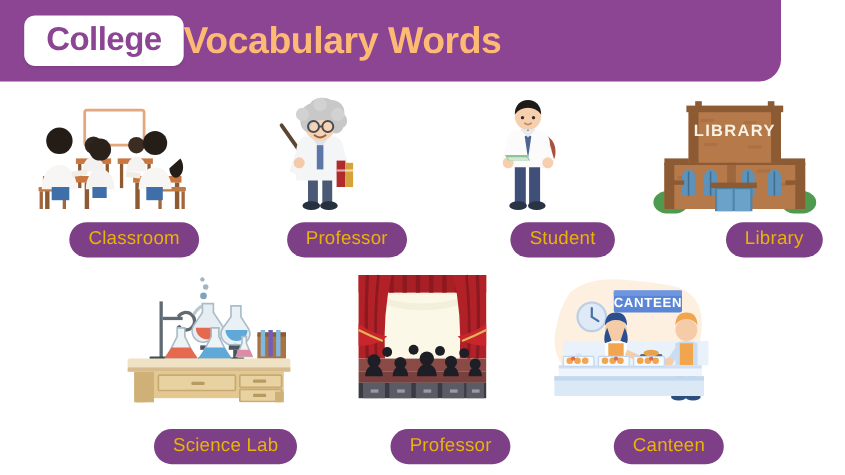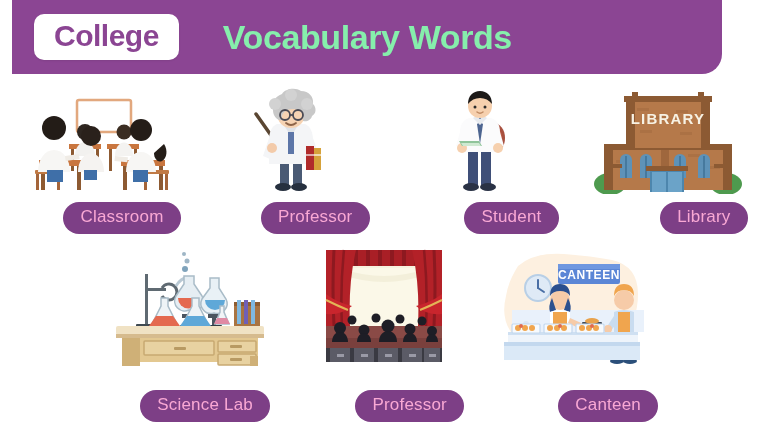--- a/index.html
+++ b/index.html
@@ -6,63 +6,62 @@
   html, body {
     width: 768px; height: 432px;
     background: #ffffff;
     font-family: "Liberation Sans", sans-serif;
     overflow: hidden;
   }
   .page { position: relative; width: 768px; height: 432px; background: #ffffff; }
 
   
   .header {
-    position: absolute; left: 12px; top: 0;
+    position: absolute; left: 0; top: 0;
     width: 710px; height: 74px;
     background: #8b4593;
     border-radius: 0 0 20px 0;
     display: flex; align-items: center;
     padding-left: 22px;
   }
   .badge {
     background: #ffffff;
     border-radius: 10px;
     padding: 7px 20px 9px 20px;
     display: flex; align-items: center; justify-content: center;
     box-shadow: 0 1px 2px rgba(0,0,0,.08);
   }
   .badge-text {
     color: #8b4593;
     font-size: 30px; font-weight: bold;
     letter-spacing: -0.5px; line-height: 1;
   }
   .header-title {
-    color: #86efac;
+    color: #fdba74;
     font-size: 34px; font-weight: bold;
     letter-spacing: -0.4px; line-height: 1;
-    margin-left: 44px;
     text-align: right;
   }
 
   
   .row { position: absolute; display: flex; width: 768px; }
   .row-1 { top: 86px; left: 0; justify-content: space-around; padding: 0 6px; }
   .row-2 { top: 248px; left: 0; justify-content: center; gap: 34px; }
 
   .card { display: flex; flex-direction: column; align-items: flex-end; }
   .art {
     width: 160px; height: 108px;
     display: flex; align-items: flex-end; justify-content: center;
   }
   .row-2 .art { height: 118px; }
 
   .pill {
     margin-top: 8px;
     background: #7d3f86;
-    color: #f9a8d4;
+    color: #eab308;
     border-radius: 999px;
     padding: 5px 17px 7px 17px;
     font-size: 17px;
     letter-spacing: .2px;
     line-height: 1.15;
     white-space: nowrap;
   }
   .row-2 .pill { margin-top: 24px; }
 </style>
 </head>

